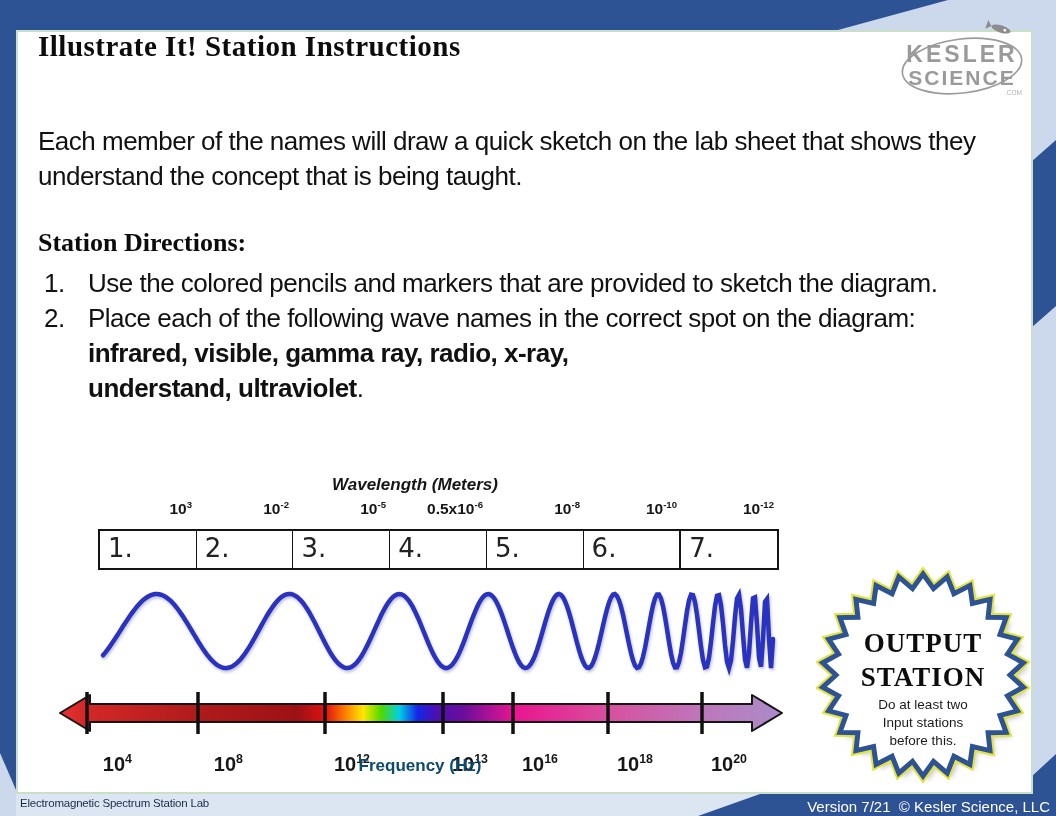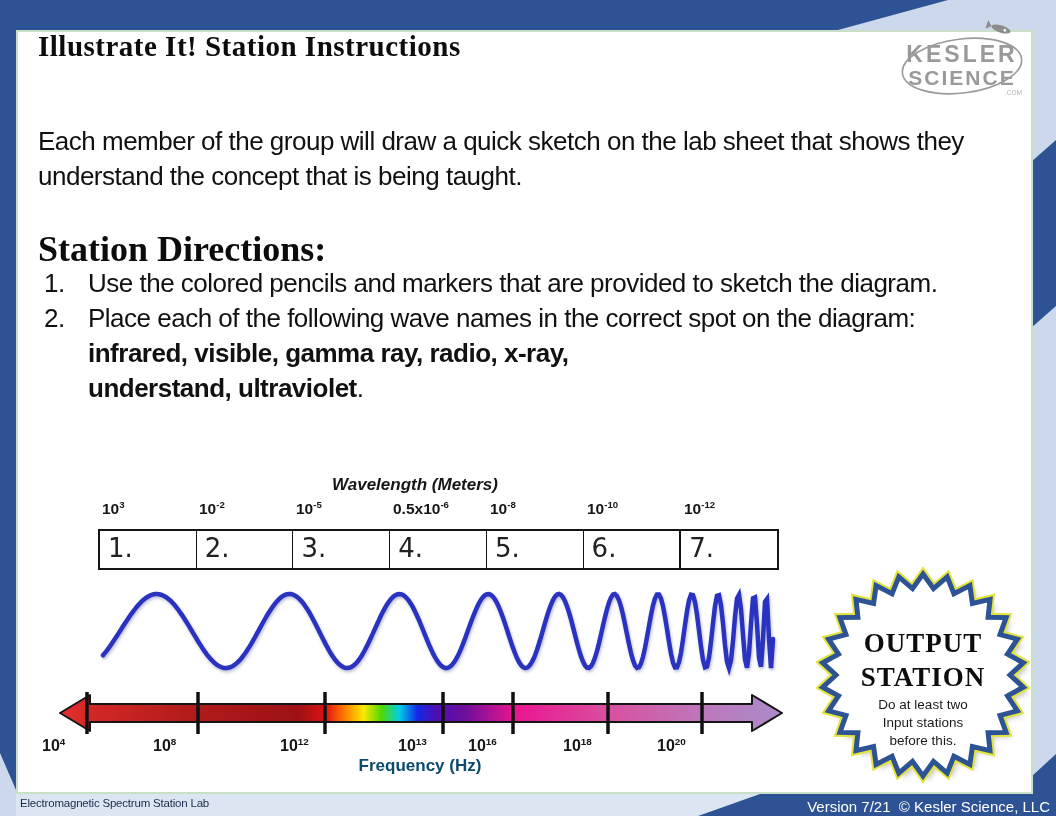--- a/index.html
+++ b/index.html
@@ -18,44 +18,44 @@
     left:38px;top:30px;
     font-family:"Liberation Serif",serif;font-weight:bold;font-size:29px;
     letter-spacing:.5px;color:#0c0c0c;
   }
   .intro{
     left:38px;top:124px;width:945px;
     font-size:26px;line-height:35px;letter-spacing:-0.5px;color:#111;
   }
   .dir-heading{
     left:38px;top:228px;
-    font-family:"Liberation Serif",serif;font-weight:bold;font-size:36px;color:#0c0c0c;
+    font-family:"Liberation Serif",serif;font-weight:bold;font-size:26px;color:#0c0c0c;
   }
   .dir-list{left:44px;top:266px;width:960px;font-size:26px;line-height:35px;letter-spacing:-0.5px;}
   .dir-row{display:flex;align-items:flex-start;}
   .dir-num{width:44px;flex:none;}
   .dir-text{width:912px;}
   .wl-title{left:265px;top:475px;width:300px;text-align:center;font-weight:bold;font-size:17px;color:#161616;font-style:italic;}
-  .wl-label,.freq-label{width:90px;text-align:left;font-weight:bold;font-size:15.5px;color:#161616;}
+  .wl-label,.freq-label{width:90px;text-align:right;font-weight:bold;font-size:15.5px;color:#161616;}
   .wl-label{top:499px;}
   .wl-label sup,.freq-label sup{font-size:.62em;}
   .answer-table{
     left:98px;top:529px;width:681px;height:41px;display:flex;
     border:2px solid #141414;box-sizing:border-box;background:#fff;
   }
   .answer-cell{
     flex:1;border-right:1px solid #141414;box-sizing:border-box;
     font-family:"DejaVu Sans",sans-serif;font-size:26px;color:#222;
     padding:2px 0 0 8px;
   }
   .answer-cell:nth-child(6){border-right-width:2px;}
   .answer-cell:last-child{border-right:none;}
   .wave-svg{left:100px;top:584px;filter:drop-shadow(1px 2px 1.5px rgba(40,40,120,.30));}
   .freq-svg{left:53px;top:690px;}
-  .freq-label{top:736px;font-size:16px;}
+  .freq-label{top:752px;font-size:20px;}
   .freq-title{left:320px;top:756px;width:200px;text-align:center;font-weight:bold;font-size:17px;color:#0c4a6e;}
   .badge-svg{left:816px;top:560px;}
   .footer-left{left:20px;top:797px;font-size:11.5px;color:#1c2b4a;letter-spacing:-0.2px;}
   .footer-right{right:6px;top:798px;font-size:15px;color:#ffffff;white-space:pre;}
 </style>
 </head>
 <body>
 
 <svg id="backdrop" width="1056" height="816" viewBox="0 0 1056 816">
   <rect x="0" y="794" width="1056" height="22" fill="#dce6f3"></rect>
@@ -78,21 +78,21 @@
   <g transform="translate(103,9) rotate(18)">
     <ellipse rx="10" ry="3.6" fill="#8d8d8d"></ellipse>
     <polygon points="-10,0 -15,-4.5 -15,4.5" fill="#8d8d8d"></polygon>
     <circle cx="4" cy="0" r="1.4" fill="#ffffff"></circle>
   </g>
   <text x="64" y="42" text-anchor="middle" font-family="Liberation Sans, sans-serif" font-size="23" font-weight="bold" letter-spacing="3" fill="#9a9a9a">KESLER</text>
   <text x="64" y="65" text-anchor="middle" font-family="Liberation Sans, sans-serif" font-size="21" font-weight="bold" letter-spacing="2" fill="#9a9a9a">SCIENCE</text>
   <text x="124" y="75" text-anchor="end" font-family="Liberation Sans, sans-serif" font-size="6.5" fill="#b0b0b0">.COM</text>
 </svg>
 
-<div class="content intro abs">Each member of the group will draw a quick sketch on the lab sheet that shows they understand the concept that is being taught.</div>
+<div class="content intro abs">Each member of the names will draw a quick sketch on the lab sheet that shows they understand the concept that is being taught.</div>
 
 <div class="content dir-heading abs">Station Directions:</div>
 
 <div class="content dir-list abs">
   <div class="dir-row">
     <span class="dir-num">1.</span>
     <span class="dir-text">Use the colored pencils and markers that are provided to sketch the diagram.</span>
   </div>
   <div class="dir-row">
     <span class="dir-num">2.</span>

